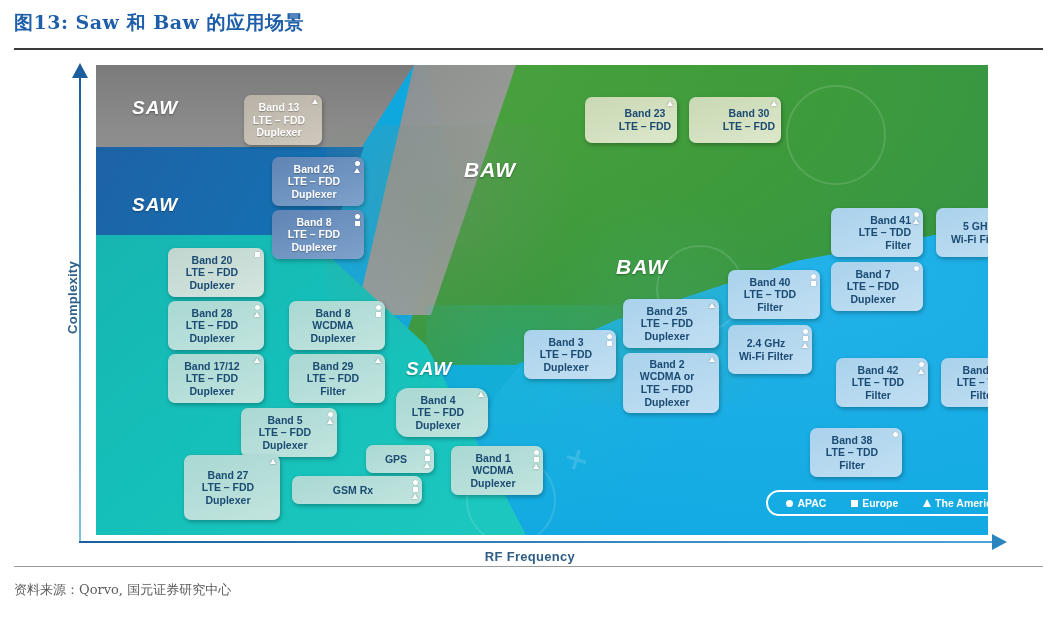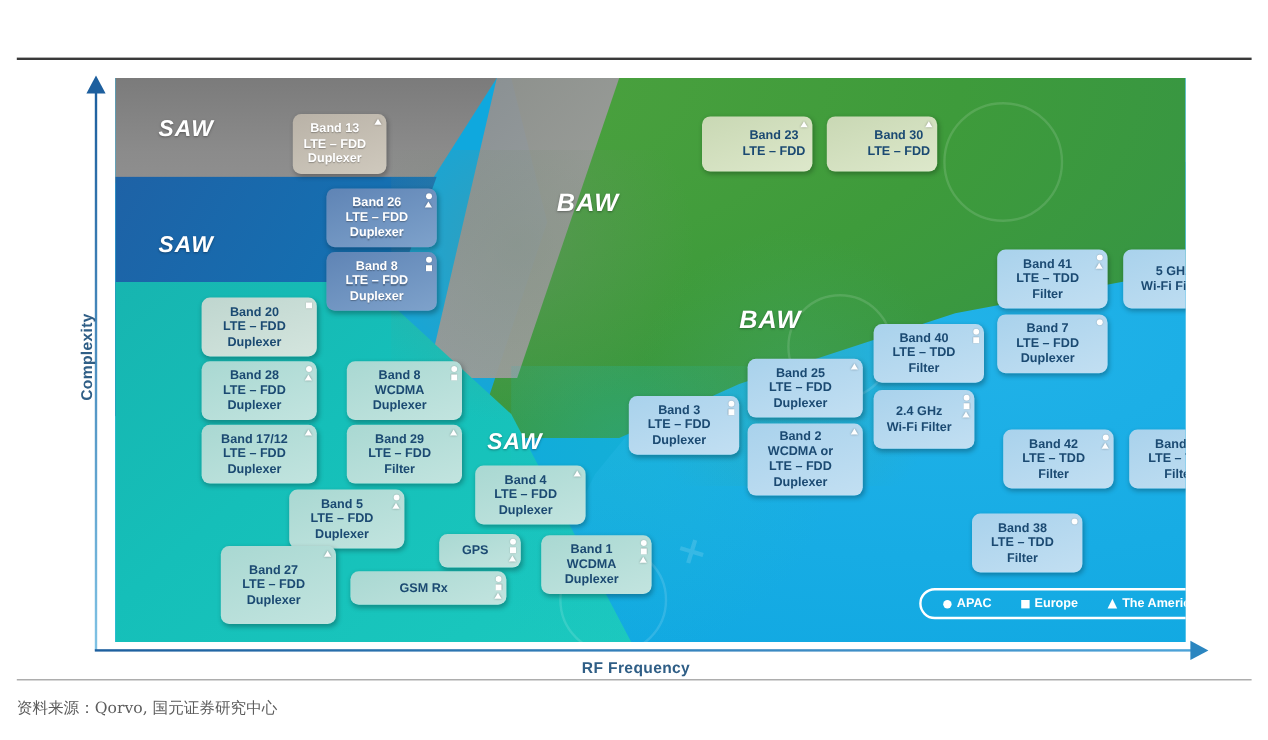--- a/index.html
+++ b/index.html
@@ -190,20 +190,21 @@
                color:#ffffff;font-size:10.5px;font-weight:bold;white-space:nowrap;}
   .lg-circle{width:7px;height:7px;border-radius:50%;background:#fff;}
   .lg-square{width:7px;height:7px;background:#fff;}
   .lg-tri{width:0;height:0;border-left:4.5px solid transparent;
           border-right:4.5px solid transparent;border-bottom:8px solid #fff;}
 </style>
 </head>
 <body>
 
 <div id="header">
+  <div id="fig-title">图13:   Saw 和 Baw 的应用场景</div>
   <div id="title-rule"></div>
 </div>
 
 <div id="chart">
 
   <div id="y-arrow"></div>
   <div id="y-axis" class="axis-line"></div>
   <div id="x-axis" class="axis-line"></div>
   <div id="x-arrow"></div>
 
@@ -268,21 +269,21 @@
         </div>
         <div class="node navy" style="left: 176px; top: 145px; width: 92px; height: 49px;">
           <span>Band 8</span>
           <span>LTE – FDD</span>
           <span>Duplexer</span>
           <div class="markers">
             <span class="mk-circle"></span>
             <span class="mk-square"></span>
           </div>
         </div>
-        <div class="node sky" style="left: 735px; top: 143px; width: 92px; height: 49px;">
+        <div class="node sky" style="left: 735px; top: 143px; width: 92px; height: 49px; align-items: flex-end;">
           <span>Band 41</span>
           <span>LTE – TDD</span>
           <span>Filter</span>
           <div class="markers">
             <span class="mk-circle"></span>
             <span class="mk-tri"></span>
           </div>
         </div>
         <div class="node sky" style="left: 840px; top: 143px; width: 92px; height: 49px;">
           <span>5 GHz</span>
@@ -389,21 +390,21 @@
           <div class="markers">
             <span class="mk-circle"></span>
             <span class="mk-tri"></span>
           </div>
         </div>
         <div class="node sky" style="left: 845px; top: 293px; width: 92px; height: 49px;">
           <span>Band 43</span>
           <span>LTE – TDD</span>
           <span>Filter</span>
         </div>
-        <div class="node mint" style="left: 300px; top: 323px; width: 92px; height: 49px;">
+        <div class="node mint" style="left: 300px; top: 323px; width: 92px; height: 49px; border-radius: 12px;">
           <span>Band 4</span>
           <span>LTE – FDD</span>
           <span>Duplexer</span>
           <div class="markers">
             <span class="mk-tri"></span>
           </div>
         </div>
         <div class="node mint" style="left: 145px; top: 343px; width: 96px; height: 49px;">
           <span>Band 5</span>
           <span>LTE – FDD</span>

